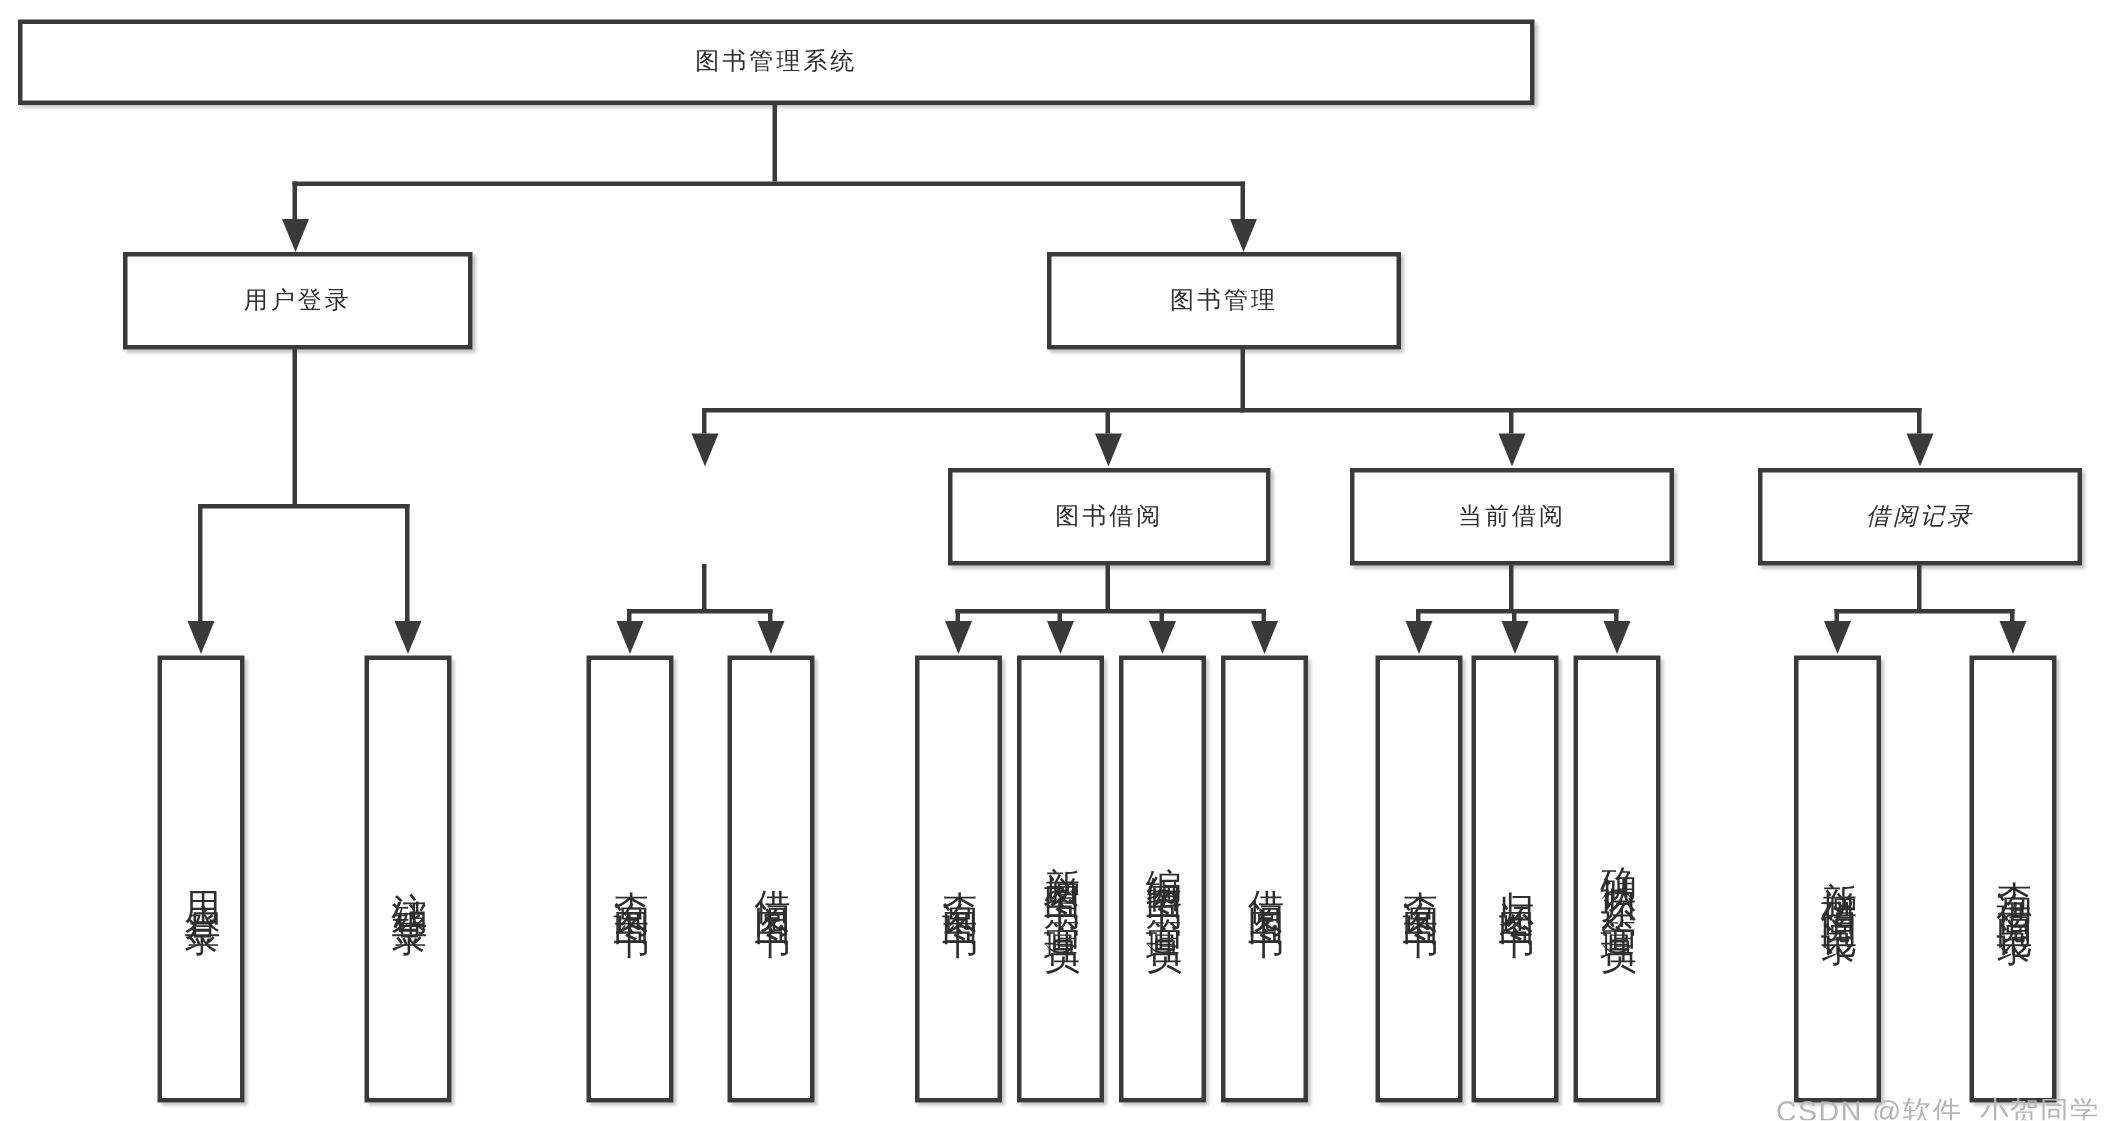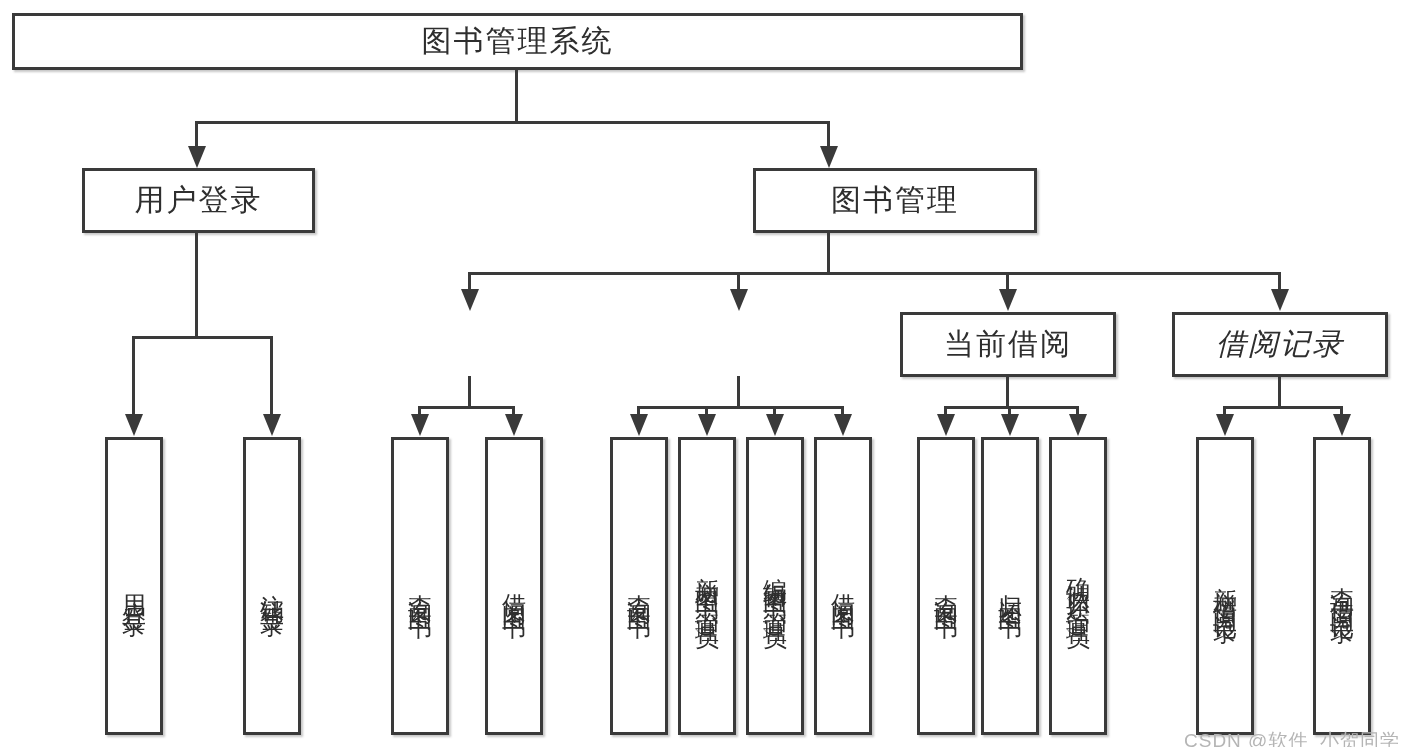--- a/index.html
+++ b/index.html
@@ -14,21 +14,21 @@
     width:1405px;height:747px;
     background:var(--bg);
     font-family:"Liberation Sans","DejaVu Sans",sans-serif;
     overflow:hidden;
   }
   .node{
     position:absolute;box-sizing:border-box;
     border:3px solid var(--line);
     background:#fff;
     display:flex;align-items:center;justify-content:center;
-    font-size:30px;color:var(--text);
+    font-size:16px;color:var(--text);
     letter-spacing:2px;
     box-shadow:2px 2px 2px rgba(130,130,130,0.45);
   }
   .leaf{
     writing-mode:vertical-rl;
     text-orientation:mixed;
     font-size:24px;
     letter-spacing:7px;
     line-height:1;
     padding-top:6px;
@@ -58,40 +58,41 @@
   <div class="node" style="left:12px;top:13px;width:1011px;height:57px;">图书管理系统</div>
 
   <div class="line vline" style="left:515px;top:69px;height:52px;"></div>
   <div class="line hline" style="left:195px;top:121px;width:635px;"></div>
   <div class="line vline" style="left:195px;top:121px;height:25px;"></div>
   <div class="ahead" style="left:188px;top:146px;"></div>
   <div class="line vline" style="left:827px;top:121px;height:25px;"></div>
   <div class="ahead" style="left:820px;top:146px;"></div>
 
   <div class="node" style="left:82px;top:168px;width:233px;height:65px;">用户登录</div>
-  <div class="node" style="left:753px;top:168px;width:284px;height:65px;text-align:center;">图书管理</div>
+  <div class="node" style="left:698px;top:168px;width:236px;height:65px;text-align:center;">图书管理</div>
 
   <div class="line vline" style="left:195px;top:232px;height:104px;"></div>
   <div class="line hline" style="left:132px;top:336px;width:141px;"></div>
   <div class="line vline" style="left:132px;top:336px;height:78px;"></div>
   <div class="ahead" style="left:125px;top:414px;"></div>
   <div class="line vline" style="left:270px;top:336px;height:78px;"></div>
   <div class="ahead" style="left:263px;top:414px;"></div>
 
   <div class="line vline" style="left:827px;top:232px;height:43px;"></div>
   <div class="line hline" style="left:468px;top:272px;width:813px;"></div>
   <div class="line vline" style="left:468px;top:272px;height:17px;"></div>
   <div class="ahead" style="left:461px;top:289px;"></div>
   <div class="line vline" style="left:737px;top:272px;height:17px;"></div>
   <div class="ahead" style="left:730px;top:289px;"></div>
   <div class="line vline" style="left:1006px;top:272px;height:17px;"></div>
   <div class="ahead" style="left:999px;top:289px;"></div>
   <div class="line vline" style="left:1278px;top:272px;height:17px;"></div>
   <div class="ahead" style="left:1271px;top:289px;"></div>
 
+  <div class="node" style="left:632px;top:312px;width:215px;height:65px;">图书借阅</div>
   <div class="node" style="left:900px;top:312px;width:216px;height:65px;">当前借阅</div>
   <div class="node" style="left:1172px;top:312px;width:216px;height:65px;font-style:italic;">借阅记录</div>
 
   <div class="line vline" style="left:468px;top:376px;height:30px;"></div>
   <div class="line hline" style="left:418px;top:406px;width:97px;"></div>
   <div class="line vline" style="left:418px;top:406px;height:8px;"></div>
   <div class="ahead" style="left:411px;top:414px;"></div>
   <div class="line vline" style="left:512px;top:406px;height:8px;"></div>
   <div class="ahead" style="left:505px;top:414px;"></div>
 

